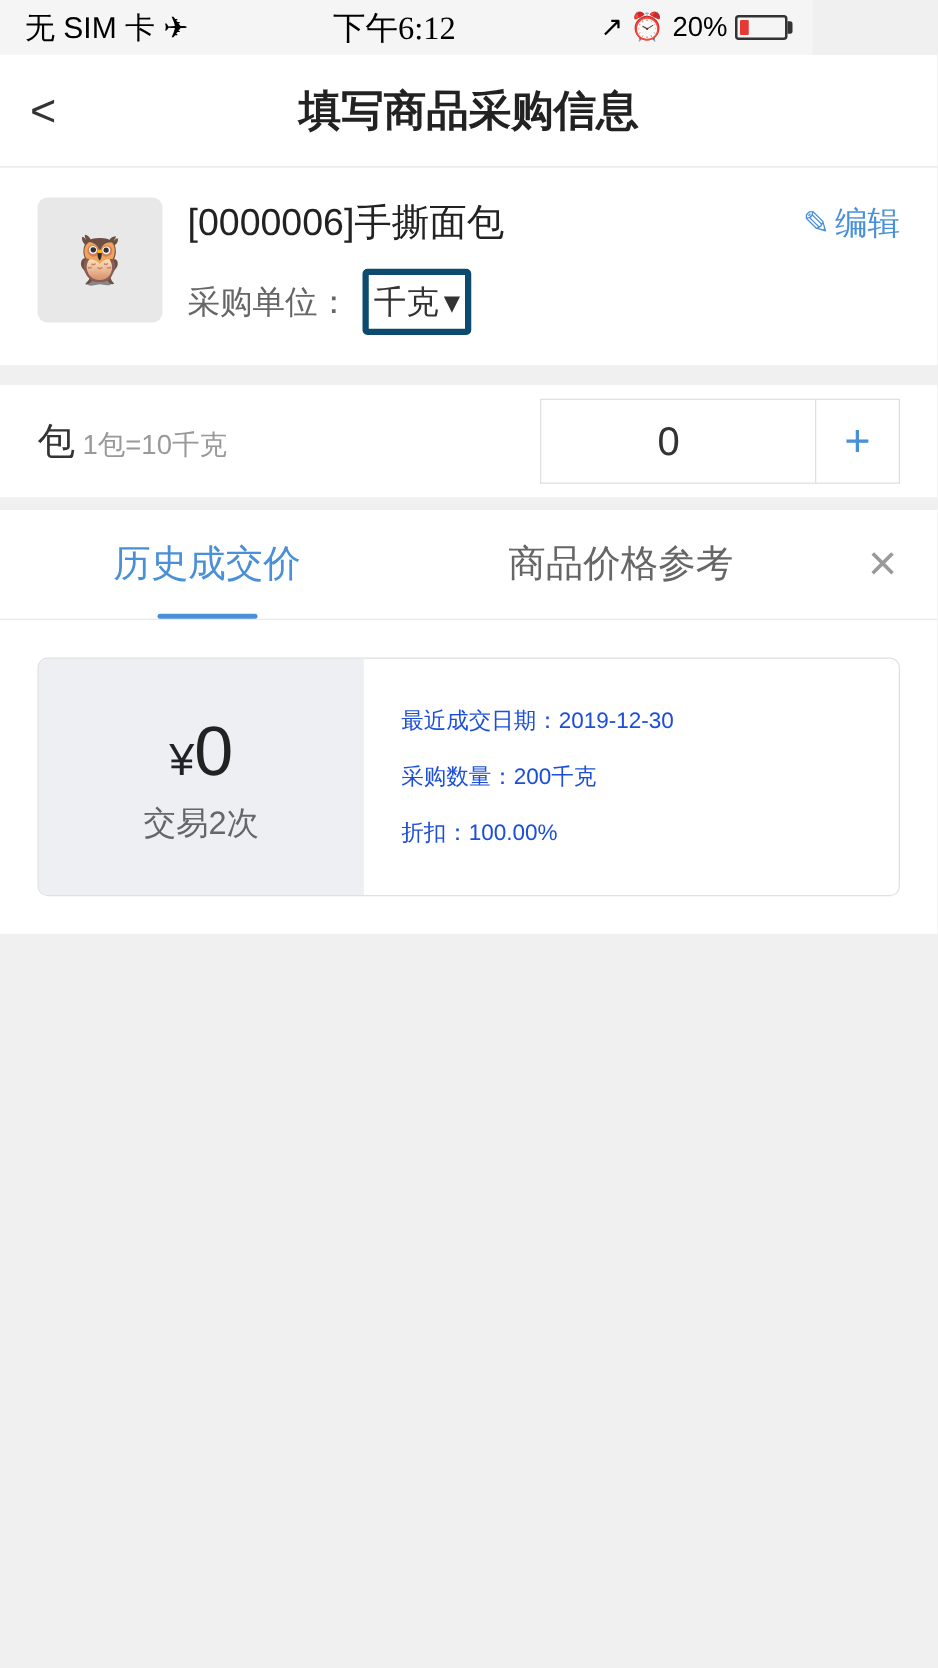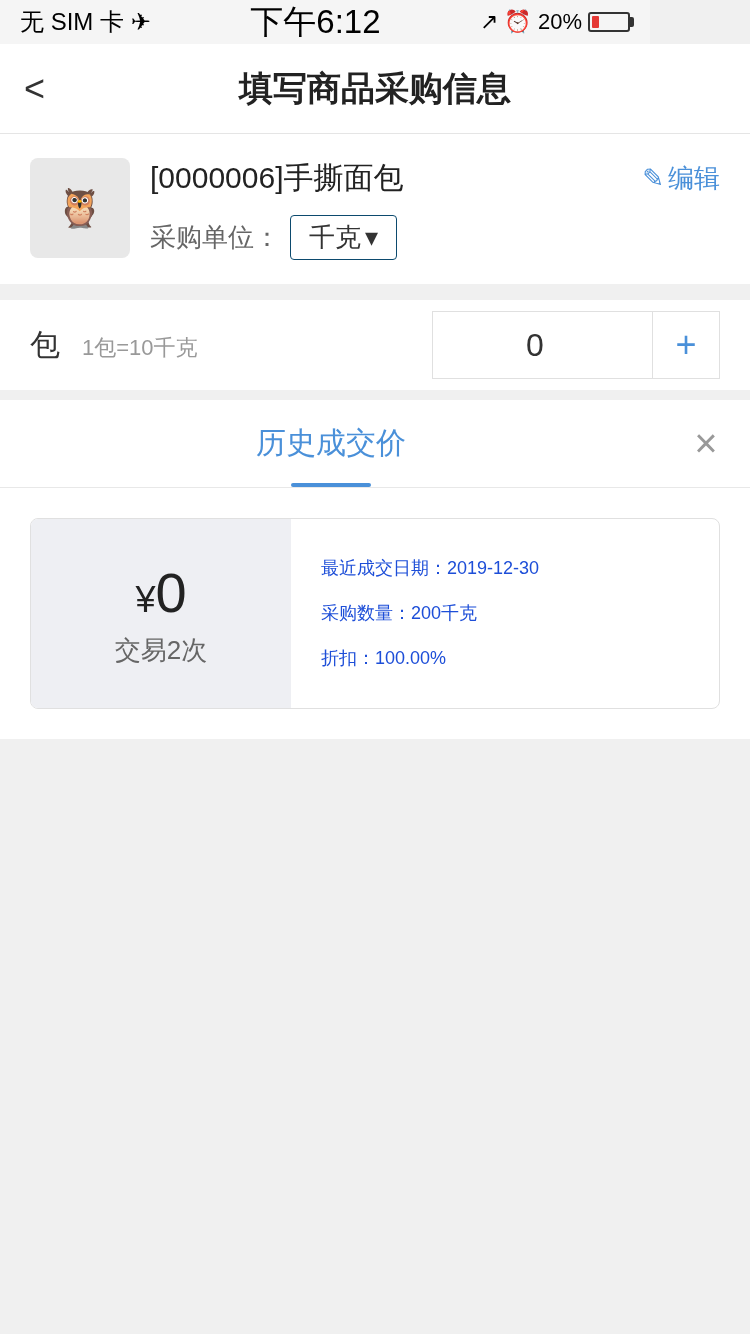--- a/index.html
+++ b/index.html
@@ -18,21 +18,21 @@
       height: 44px;
       background: #f5f5f5;
       display: flex;
       align-items: center;
       justify-content: space-between;
       padding: 0 20px;
       font-size: 24px;
       color: #000;
     }
     .status-left { display: flex; align-items: center; gap: 8px; }
-    .status-center { font-size: 33px; font-weight: 500; }
+    .status-center { font-size: 26px; font-weight: 500; font-family: Liberation Serif, serif; }
     .status-right { display: flex; align-items: center; gap: 6px; font-size: 22px; }
     .battery {
       width: 42px; height: 20px;
       border: 2px solid #333;
       border-radius: 3px;
       position: relative;
       display: flex;
       align-items: center;
       padding: 2px;
     }
@@ -133,23 +133,23 @@
       margin-top: 16px;
     }
     .unit-left {
       display: flex;
       align-items: center;
       gap: 10px;
       font-size: 26px;
       color: #666;
     }
     .unit-select {
-      border: 1px solid #0c4a6e;
+      border: 5px solid #0c4a6e;
       border-radius: 4px;
-      padding: 4px 18px;
+      padding: 4px 4px;
       font-size: 26px;
       color: #333;
       background: #fff;
       display: flex;
       align-items: center;
       gap: 4px;
     }
     .price-ref {
       color: #4a90d9;
       font-size: 26px;
@@ -176,21 +176,20 @@
       flex: 1;
     }
     .qty-unit {
       font-size: 30px;
       color: #333;
       font-weight: 500;
     }
     .qty-sub {
       font-size: 22px;
       color: #999;
-      margin-left: 16px;
     }
     .qty-input-area {
       display: flex;
       align-items: center;
       gap: 0;
     }
     .qty-input {
       width: 220px;
       height: 68px;
       border: 1px solid #e0e0e0;
@@ -378,20 +377,23 @@
 </div>
 
 <div class="divider"></div>
 
 <div class="tab-section">
   <div class="tab-bar">
     <div class="tab-item active">
       <span>历史成交价</span>
       <div class="tab-underline"></div>
     </div>
+    <div class="tab-item">
+      <span>商品价格参考</span>
+    </div>
     <div class="tab-close">×</div>
   </div>
 
   <div class="history-content">
     <div class="history-card">
       <div class="history-left">
         <div class="history-price">
           <span class="history-price-symbol">¥</span><span>0</span>
         </div>
         <div class="history-trades">交易2次</div>

